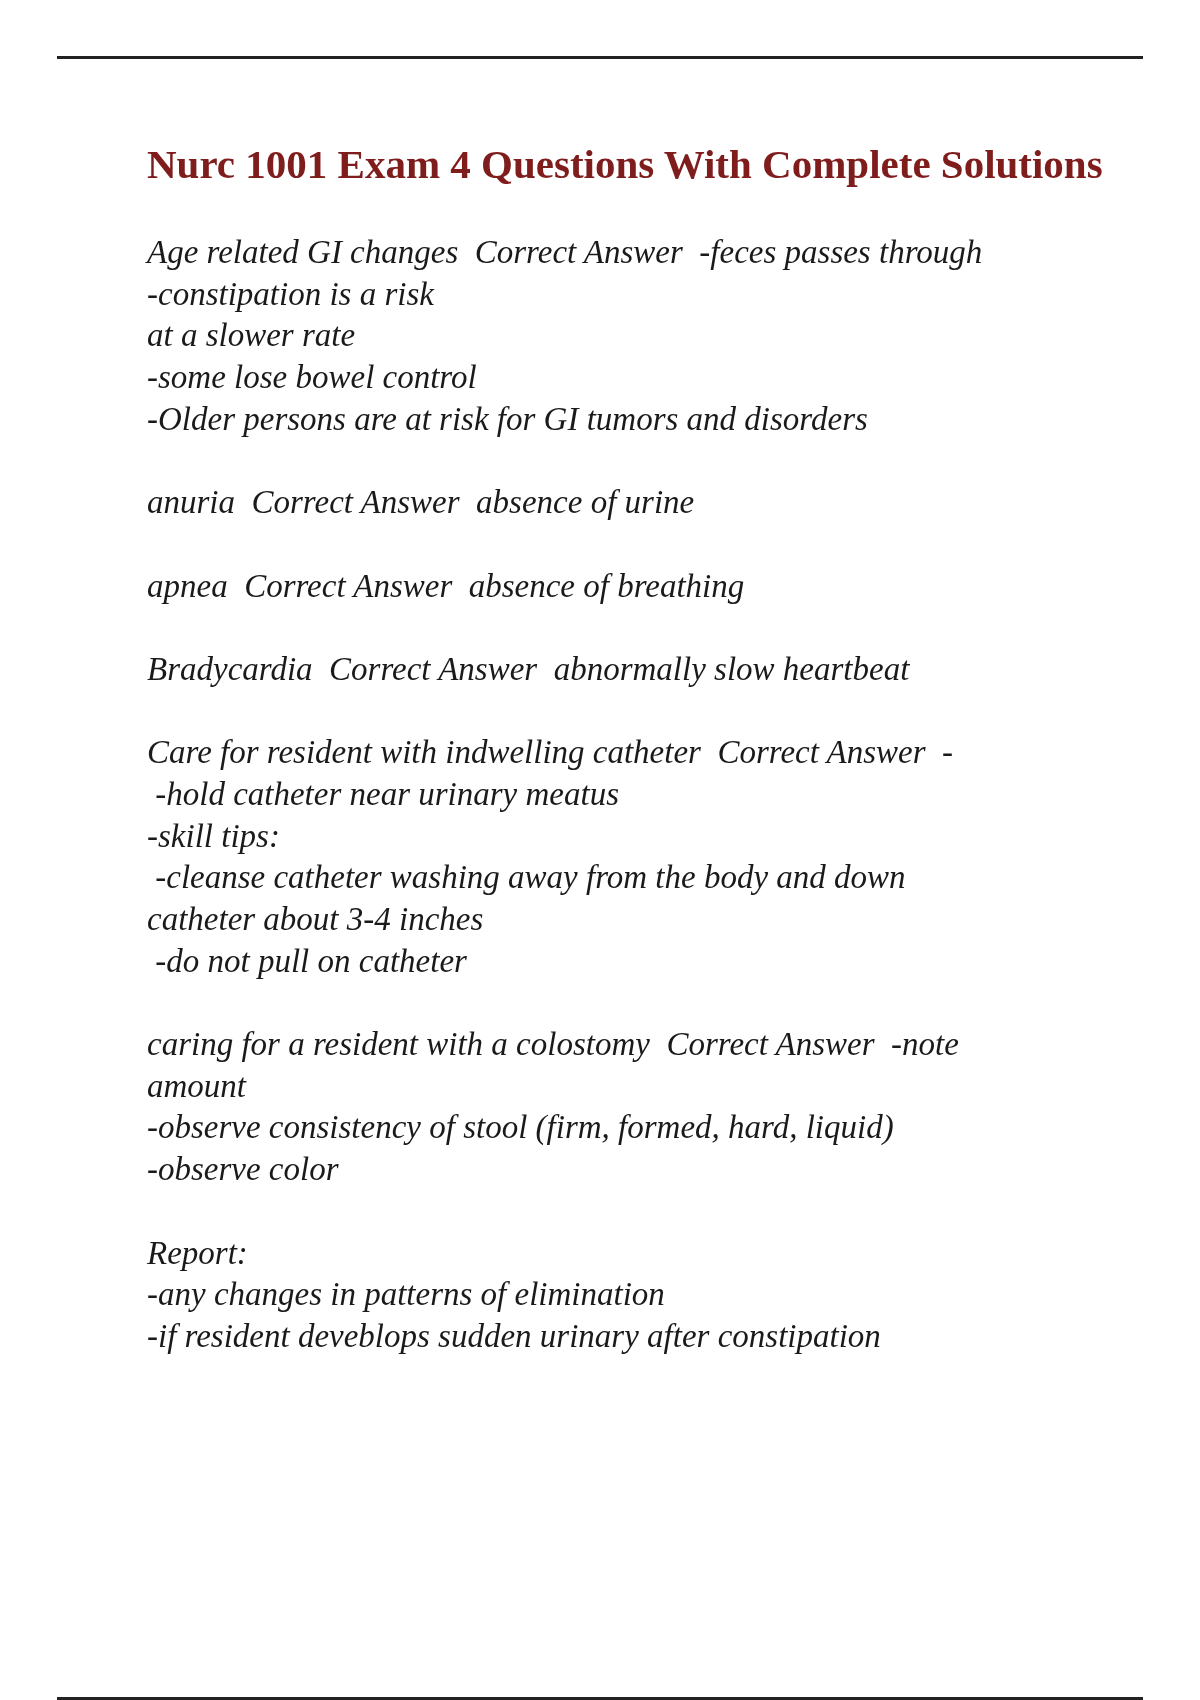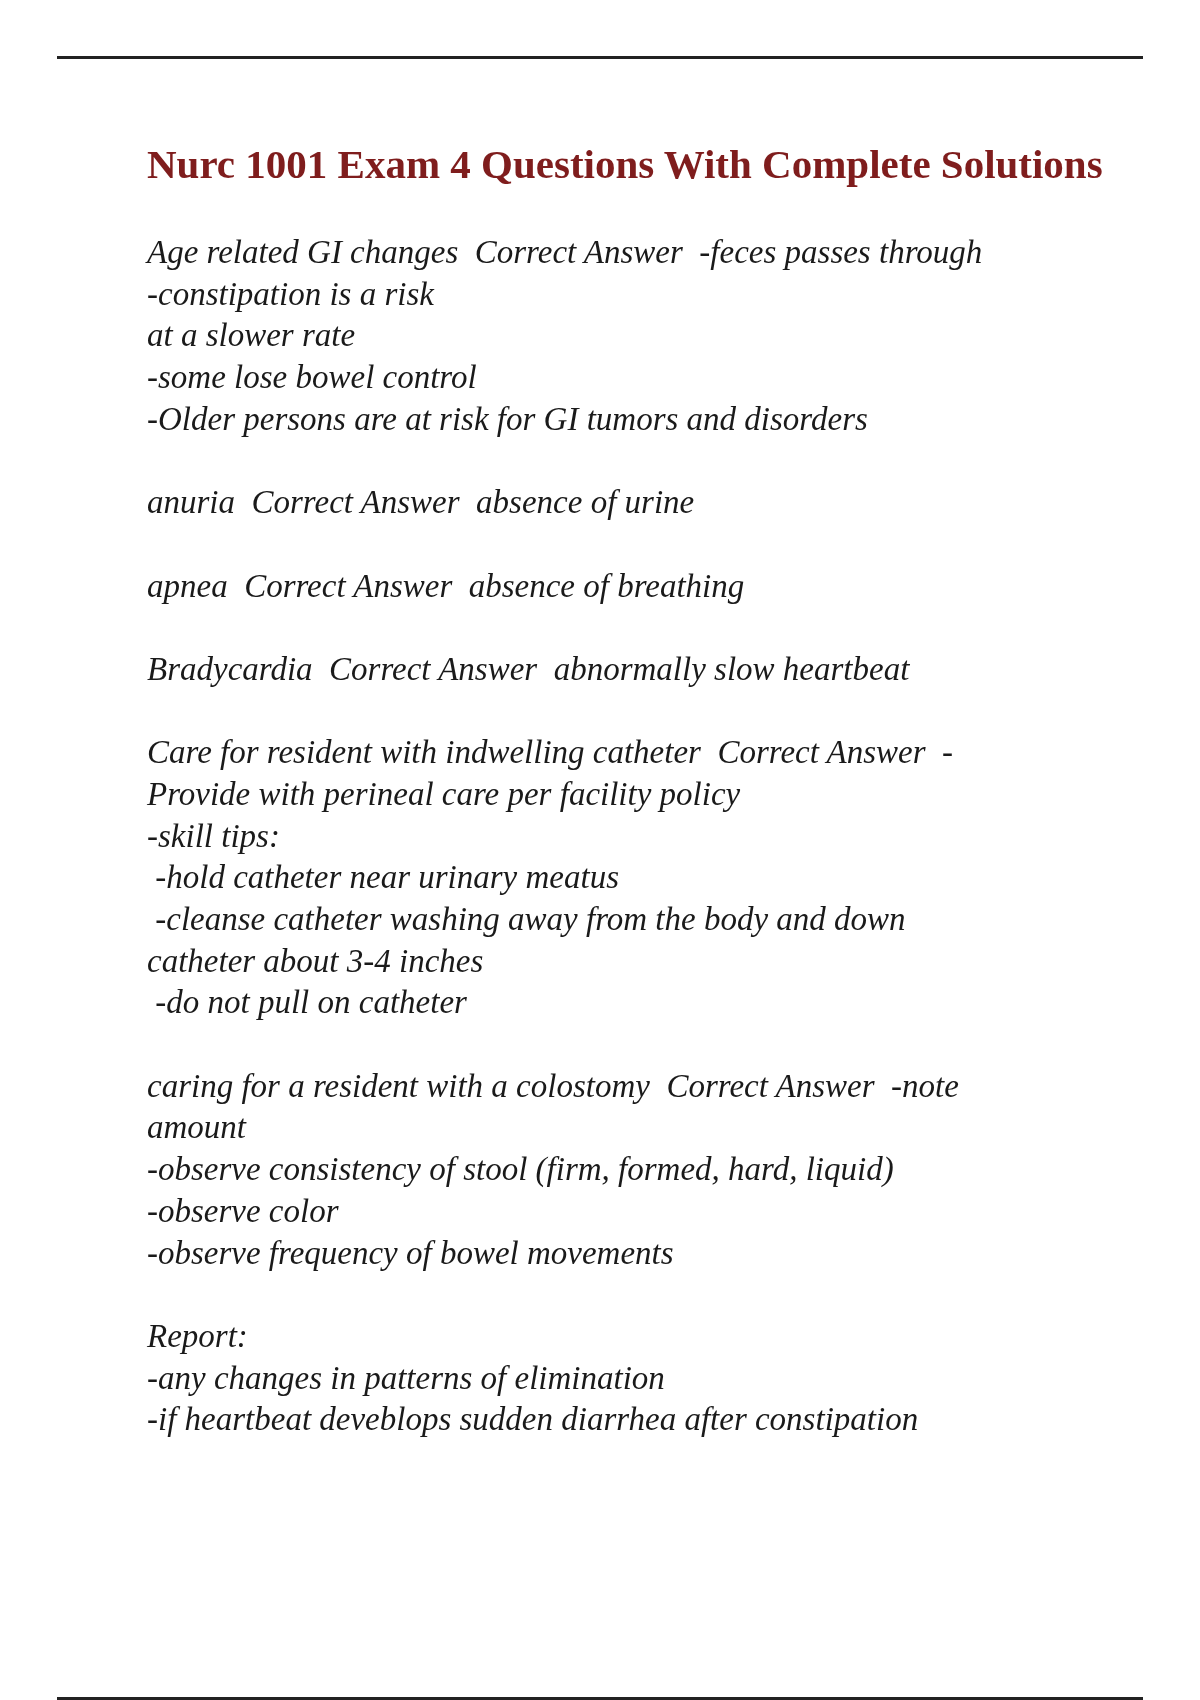--- a/index.html
+++ b/index.html
@@ -62,31 +62,29 @@
   <span class="line">-some lose bowel control</span>
   <span class="line">-Older persons are at risk for GI tumors and disorders</span>
   <span class="line"></span>
   <span class="line">anuria  Correct Answer  absence of urine</span>
   <span class="line"></span>
   <span class="line">apnea  Correct Answer  absence of breathing</span>
   <span class="line"></span>
   <span class="line">Bradycardia  Correct Answer  abnormally slow heartbeat</span>
   <span class="line"></span>
   <span class="line">Care for resident with indwelling catheter  Correct Answer  -</span>
-  <span class="line">Provide with perineal care per facility policy</span>
+  <span class="line"> -hold catheter near urinary meatus</span>
   <span class="line">-skill tips:</span>
-  <span class="line"> -hold catheter near urinary meatus</span>
   <span class="line"> -cleanse catheter washing away from the body and down</span>
   <span class="line">catheter about 3-4 inches</span>
   <span class="line"> -do not pull on catheter</span>
   <span class="line"></span>
   <span class="line">caring for a resident with a colostomy  Correct Answer  -note</span>
   <span class="line">amount</span>
   <span class="line">-observe consistency of stool (firm, formed, hard, liquid)</span>
   <span class="line">-observe color</span>
-  <span class="line">-observe frequency of bowel movements</span>
   <span class="line"></span>
   <span class="line">Report:</span>
   <span class="line">-any changes in patterns of elimination</span>
-  <span class="line">-if heartbeat deveblops sudden diarrhea after constipation</span>
+  <span class="line">-if resident deveblops sudden urinary after constipation</span>
 </div>
 
 <div class="rule bottom"></div>
 
 </body></html>

